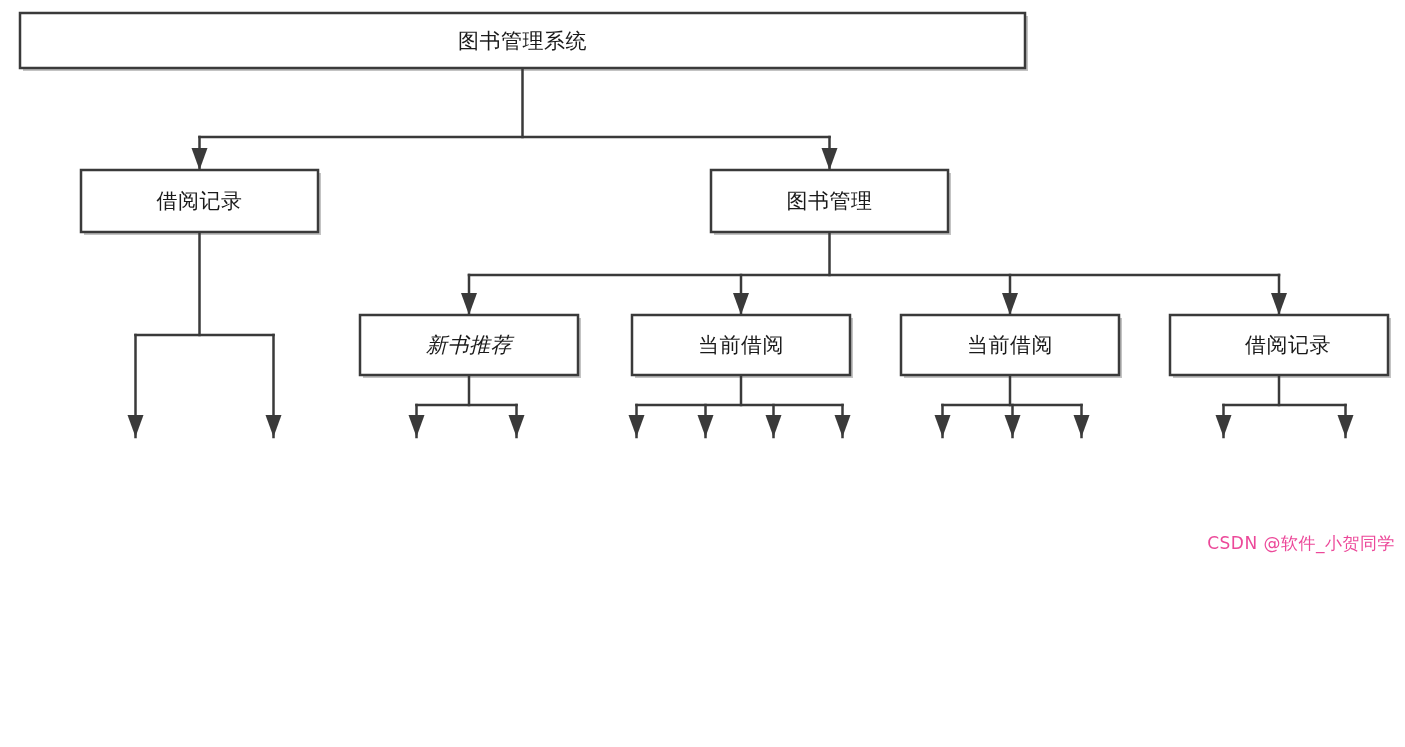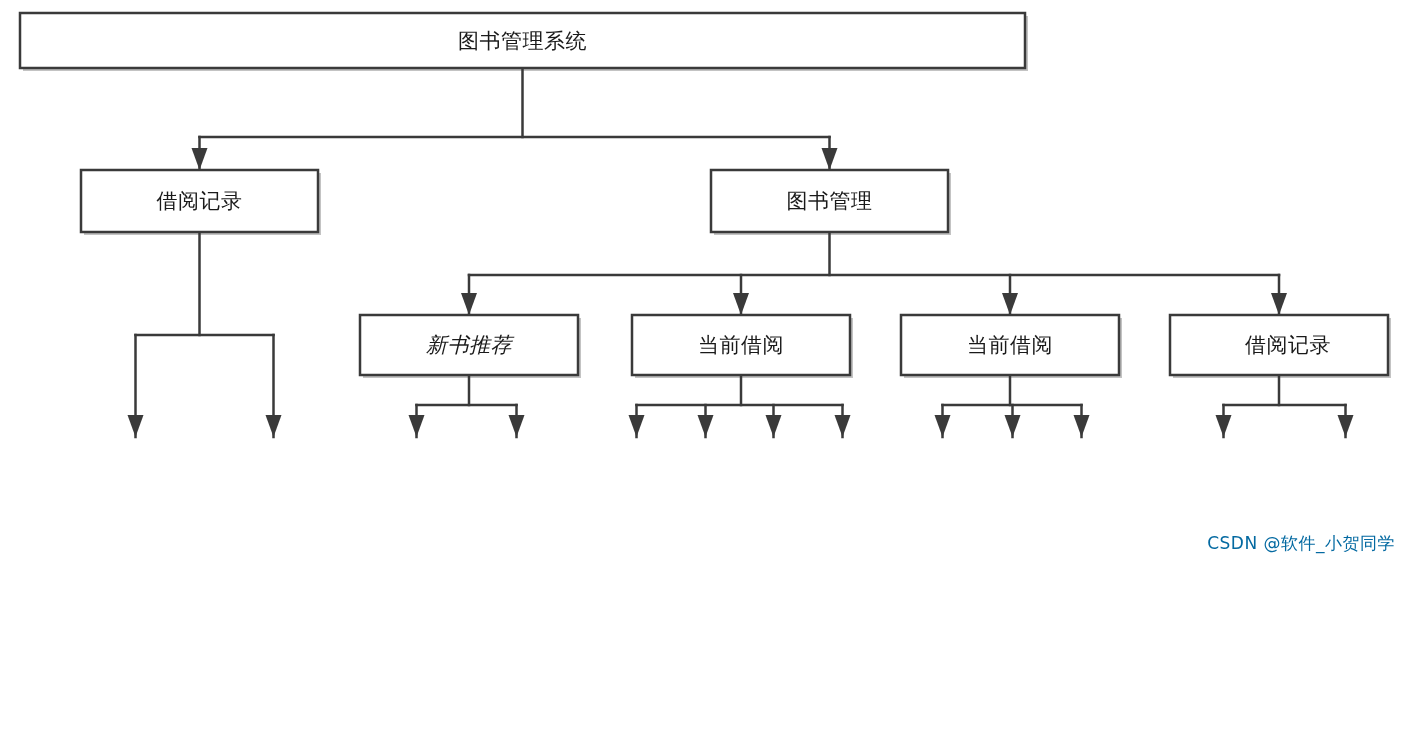--- a/index.html
+++ b/index.html
@@ -58,21 +58,21 @@
     font-size: 21px;
     letter-spacing: 0.5px;
     white-space: nowrap;
     pointer-events: none;
   }
   .watermark {
     position: absolute;
     right: 10px;
     bottom: 6px;
     font-size: 17px;
-    color: #0369a1;
+    color: #ec4899;
     letter-spacing: 0.5px;
     white-space: nowrap;
     pointer-events: none;
   }
 </style>
 </head>
 <body>
 
 <div id="diagram-root">
 

